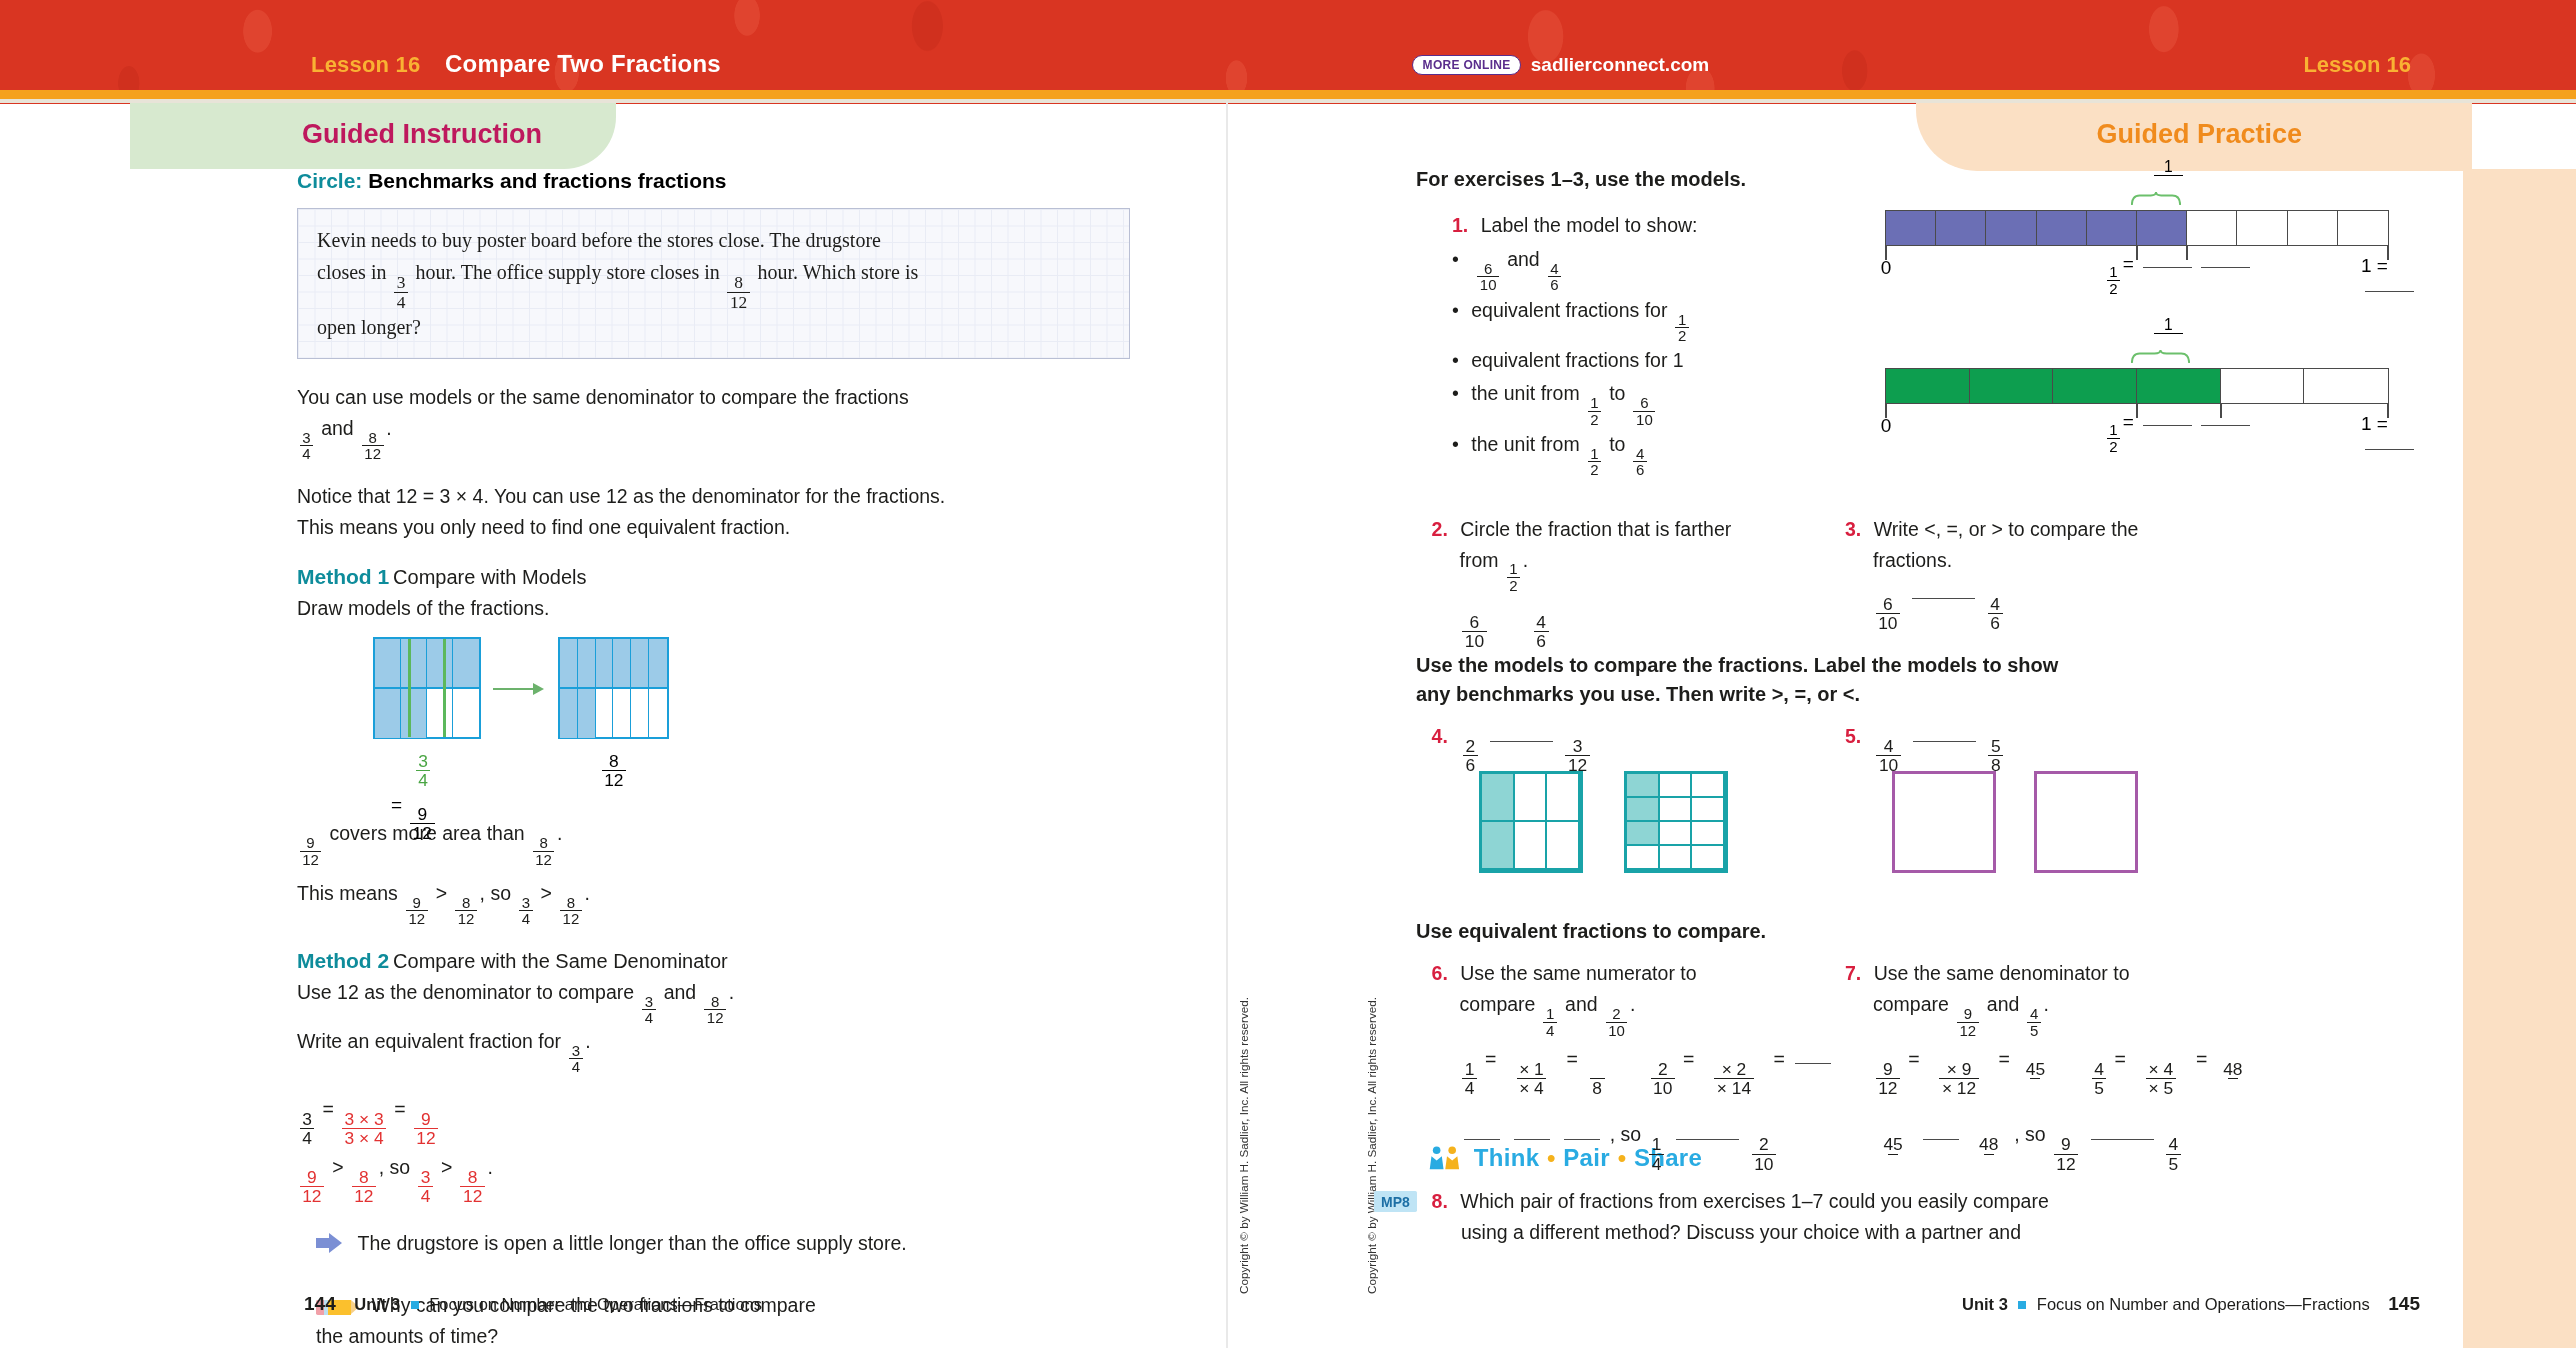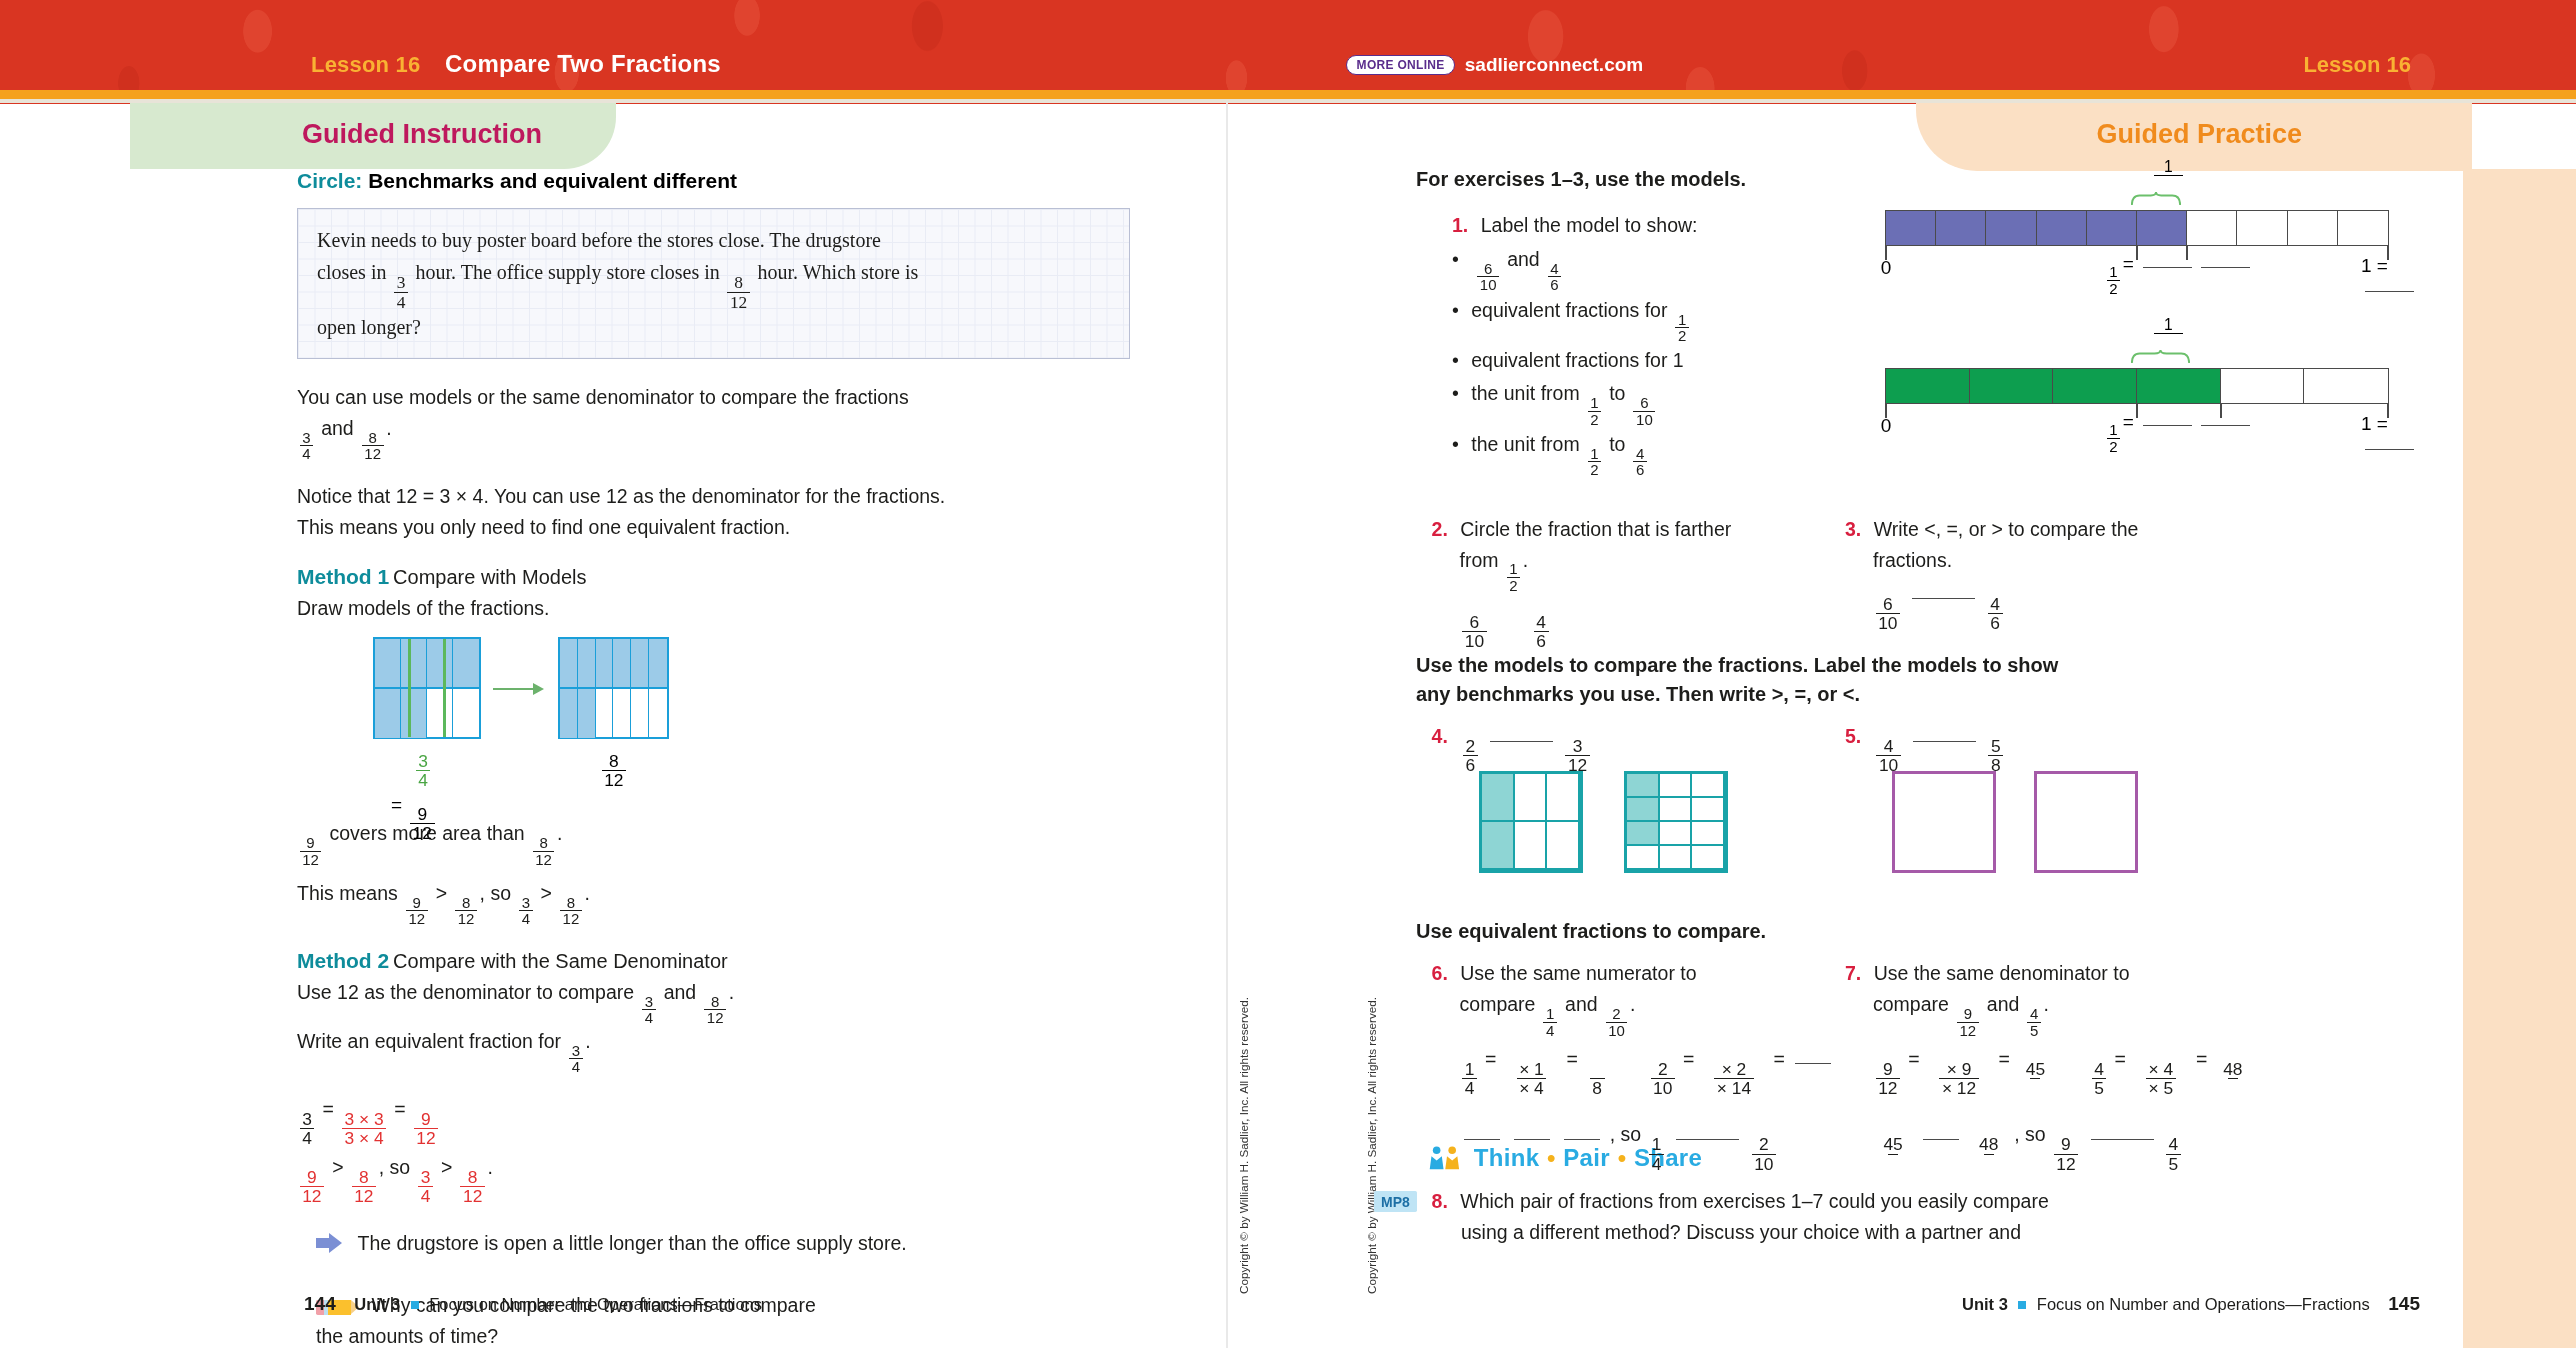--- a/index.html
+++ b/index.html
@@ -23,21 +23,21 @@
         radial-gradient(ellipse 31px 49px at 29% 15%, #e8543d 40%, transparent 42%),
         radial-gradient(ellipse 35px 52px at 66% 85%, #e8543d 40%, transparent 42%);
   }
   .hdr-rule { position:absolute; left:0; top:90px; width:2576px; height:8.7px; background:#f5a11e; }
   .hdr-rule2 { position:absolute; left:0; top:99px; width:2576px; height:4.3px; background:#e8e4d8; }
 
   .hdr-lesson-l { position:absolute; left:311px; top:52px; font-size:22px; font-weight:bold; color:#f9b233; letter-spacing:0.2px; }
   .hdr-title-l  { position:absolute; left:445px; top:50px; font-size:24px; font-weight:bold; color:#ffffff; letter-spacing:0.2px; }
   .hdr-lesson-r { position:absolute; right:165px; top:52px; font-size:22px; font-weight:bold; color:#f9b233; }
 
-  .more-online { position:absolute; left:1346px; top:54px; display:flex; align-items:center; gap:9.6px; }
+  .more-online { position:absolute; left:1412px; top:54px; display:flex; align-items:center; gap:9.6px; }
   .mo-badge { background:#ffffff; border:1.7px solid #5a2d8c; border-radius:10.4px; padding:2.6px 9.6px 3.5px;
               font-size:12px; font-weight:bold; color:#5a2d8c; letter-spacing:0.3px; line-height:1; }
   .mo-url { font-size:19px; font-weight:bold; color:#ffffff; }
 
   
   .tab-green { position:absolute; left:130px; top:103px; width:486px; height:66px;
                background:#d7e9cf; border-bottom-right-radius:52px; }
   .tab-green span { position:absolute; left:172px; top:15.6px; font-size:27px; font-weight:bold; color:#be185d; white-space:nowrap; }
 
   .tab-orange { position:absolute; right:104px; top:103px; width:556px; height:68px;
@@ -173,21 +173,21 @@
   </div>
 
   <div class="spine"></div>
   <div class="copy copy1">Copyright © by William H. Sadlier, Inc. All rights reserved.</div>
   <div class="copy copy2">Copyright © by William H. Sadlier, Inc. All rights reserved.</div>
 
   <div class="colL">
 
     <div class="connect-head">
       <span class="teal">Circle:</span>
-      <span class="b">Benchmarks and equivalent different</span>
+      <span class="b">Benchmarks and fractions fractions</span>
     </div>
 
     <div class="prob-box">
       <p>Kevin needs to buy poster board before the stores close. The drugstore</p>
       <p>
         <span>closes in</span>
         <span class="fr big">
           <span class="n">3</span>
           <span class="d">4</span>
         </span>

